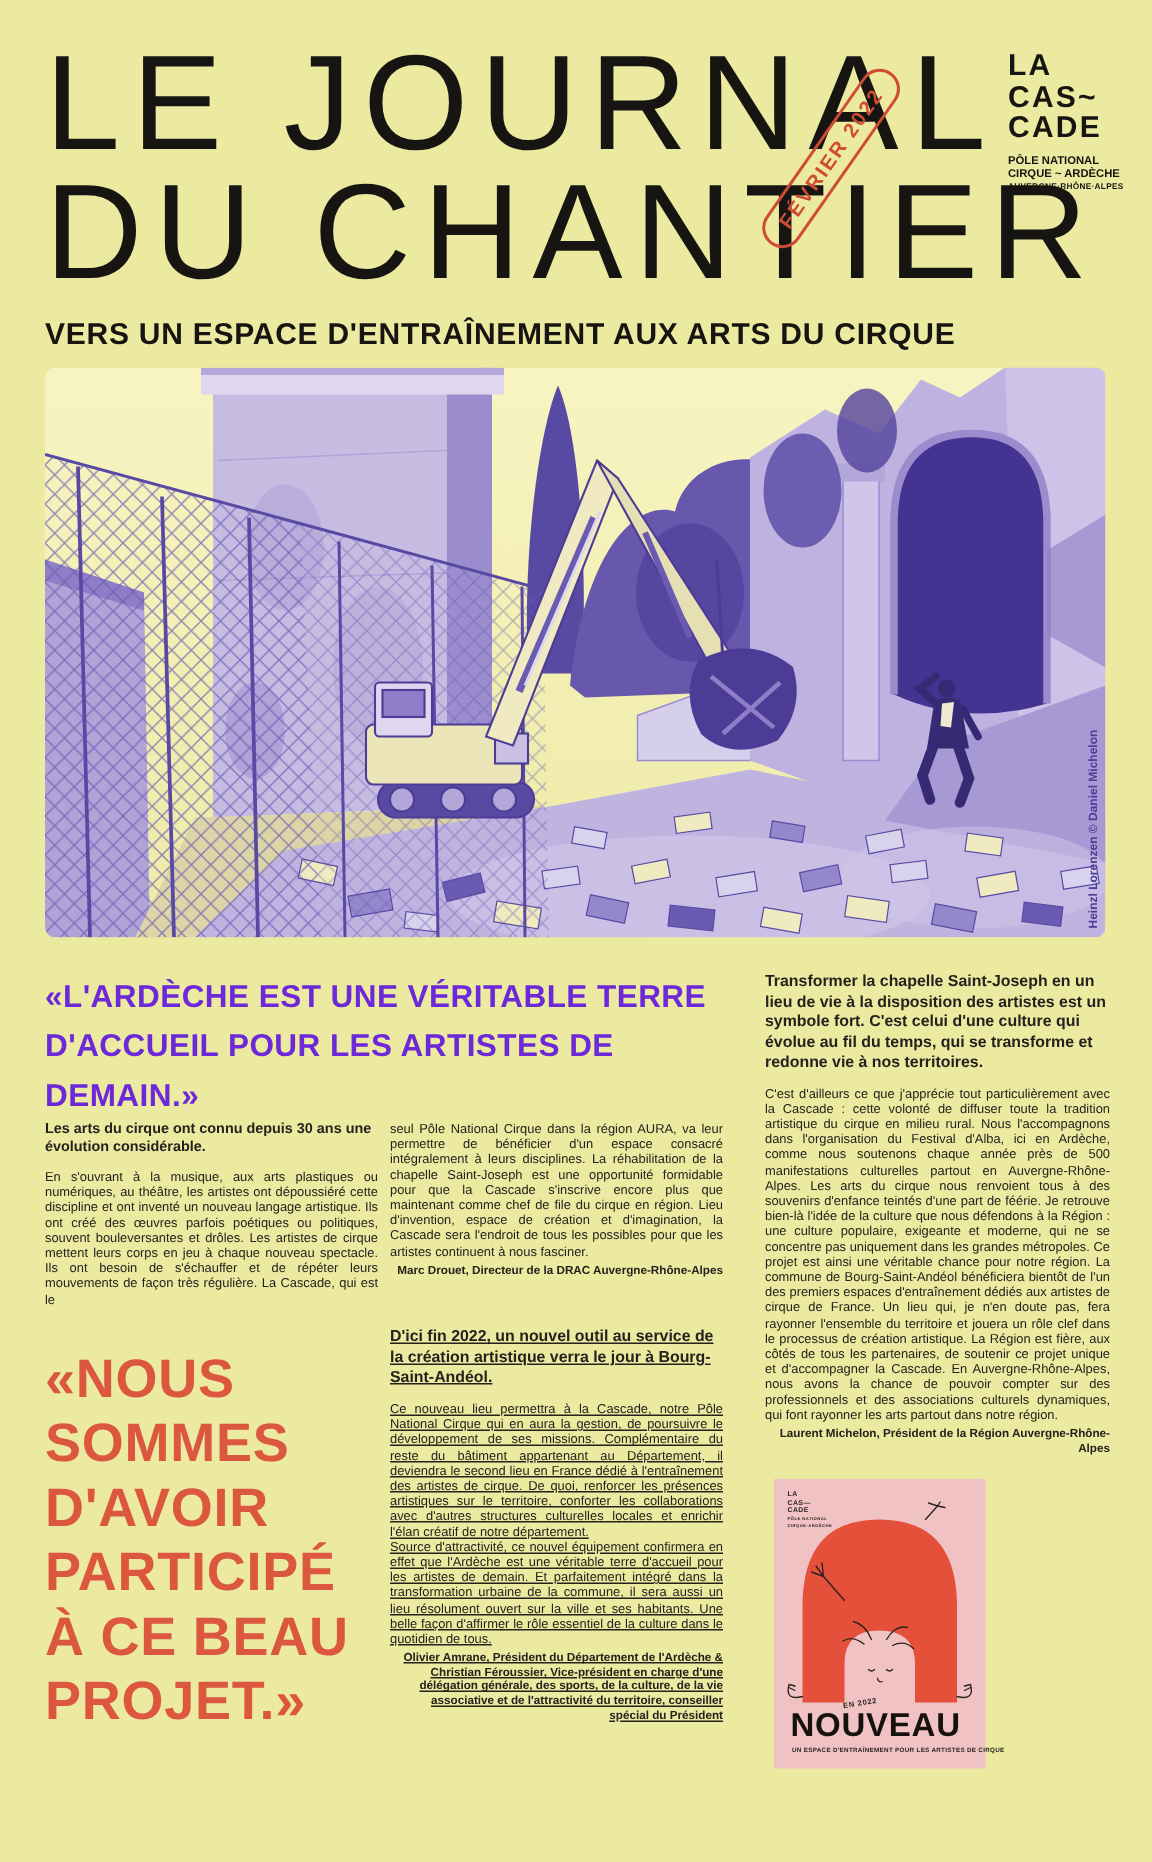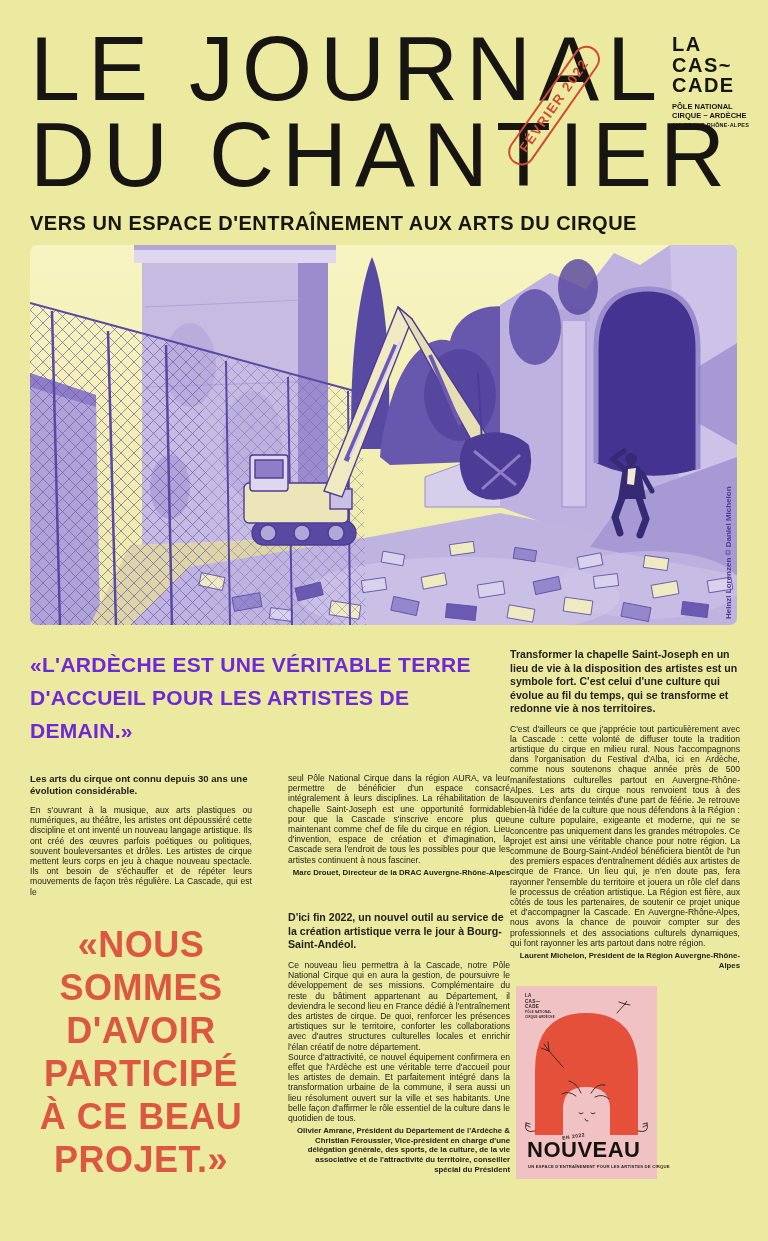--- a/index.html
+++ b/index.html
@@ -21,31 +21,31 @@
   .brand .b3{margin-top:2px;font-weight:700;font-size:5.5px;letter-spacing:.2px;}
 
   
   .photo{position:absolute;left:30px;top:245px;width:707px;height:380px;border-radius:7px;overflow:hidden;}
   .photo svg{display:block;width:100%;height:100%;}
 
   
   .content{position:absolute;left:30px;top:648px;width:710px;display:flex;gap:16px;}
   .leftgroup{width:464px;flex:none;}
   .quote-main{font-weight:700;font-size:21px;line-height:33px;letter-spacing:.3px;color:#6d28d9;}
-  .cols{display:flex;gap:36px;margin-top:26px;}
+  .cols{display:flex;gap:8px;}
   .colA,.colB{width:222px;flex:none;}
   .col3{width:230px;flex:none;}
   h3.lede{margin:0 0 8px 0;font-size:9.6px;line-height:12px;font-weight:700;}
   h4.lede2{margin:0 0 8px 0;font-size:10.6px;line-height:13.5px;font-weight:700;}
   p.body{margin:0;font-size:8.6px;line-height:10.2px;text-align:justify;hyphens:auto;}
   p.body + p.body{margin-top:0;}
   p.sig{margin:3px 0 0 0;font-size:7.8px;line-height:9.6px;font-weight:700;text-align:right;}
   .quote-red{margin-top:26px;font-weight:700;font-size:36px;line-height:43px;letter-spacing:.5px;color:#dc5740;}
-  .quote-red span{display:block;white-space:nowrap;text-align:center;}
-  .art2{margin-top:34px;}
+  .quote-red span{display:block;white-space:nowrap;}
+  .art2{margin-top:34px;text-decoration:underline;}
 
   
   .card{position:relative;margin:16px 0 0 6px;width:141px;height:193px;background:#f1c2c4;flex:none;}
   .card-logo{position:absolute;left:9px;top:7px;font-weight:700;font-size:4.6px;line-height:5.4px;letter-spacing:.3px;color:#2a2420;}
   .card-logo .tiny{font-size:2.8px;line-height:3.4px;margin-top:1.5px;font-weight:700;}
   .card svg{position:absolute;left:5px;top:15px;width:131px;height:142px;}
   .card-pre{position:absolute;left:46px;bottom:40px;transform:rotate(-9deg);font-weight:700;font-size:5px;letter-spacing:.5px;color:#2a2420;}
   .card-title{position:absolute;left:11px;bottom:16px;font-weight:700;font-size:22px;letter-spacing:.5px;color:#16130f;white-space:nowrap;}
   .card-tag{position:absolute;left:12px;bottom:10px;font-weight:700;font-size:4.2px;letter-spacing:.2px;color:#2a2420;white-space:nowrap;}
 

